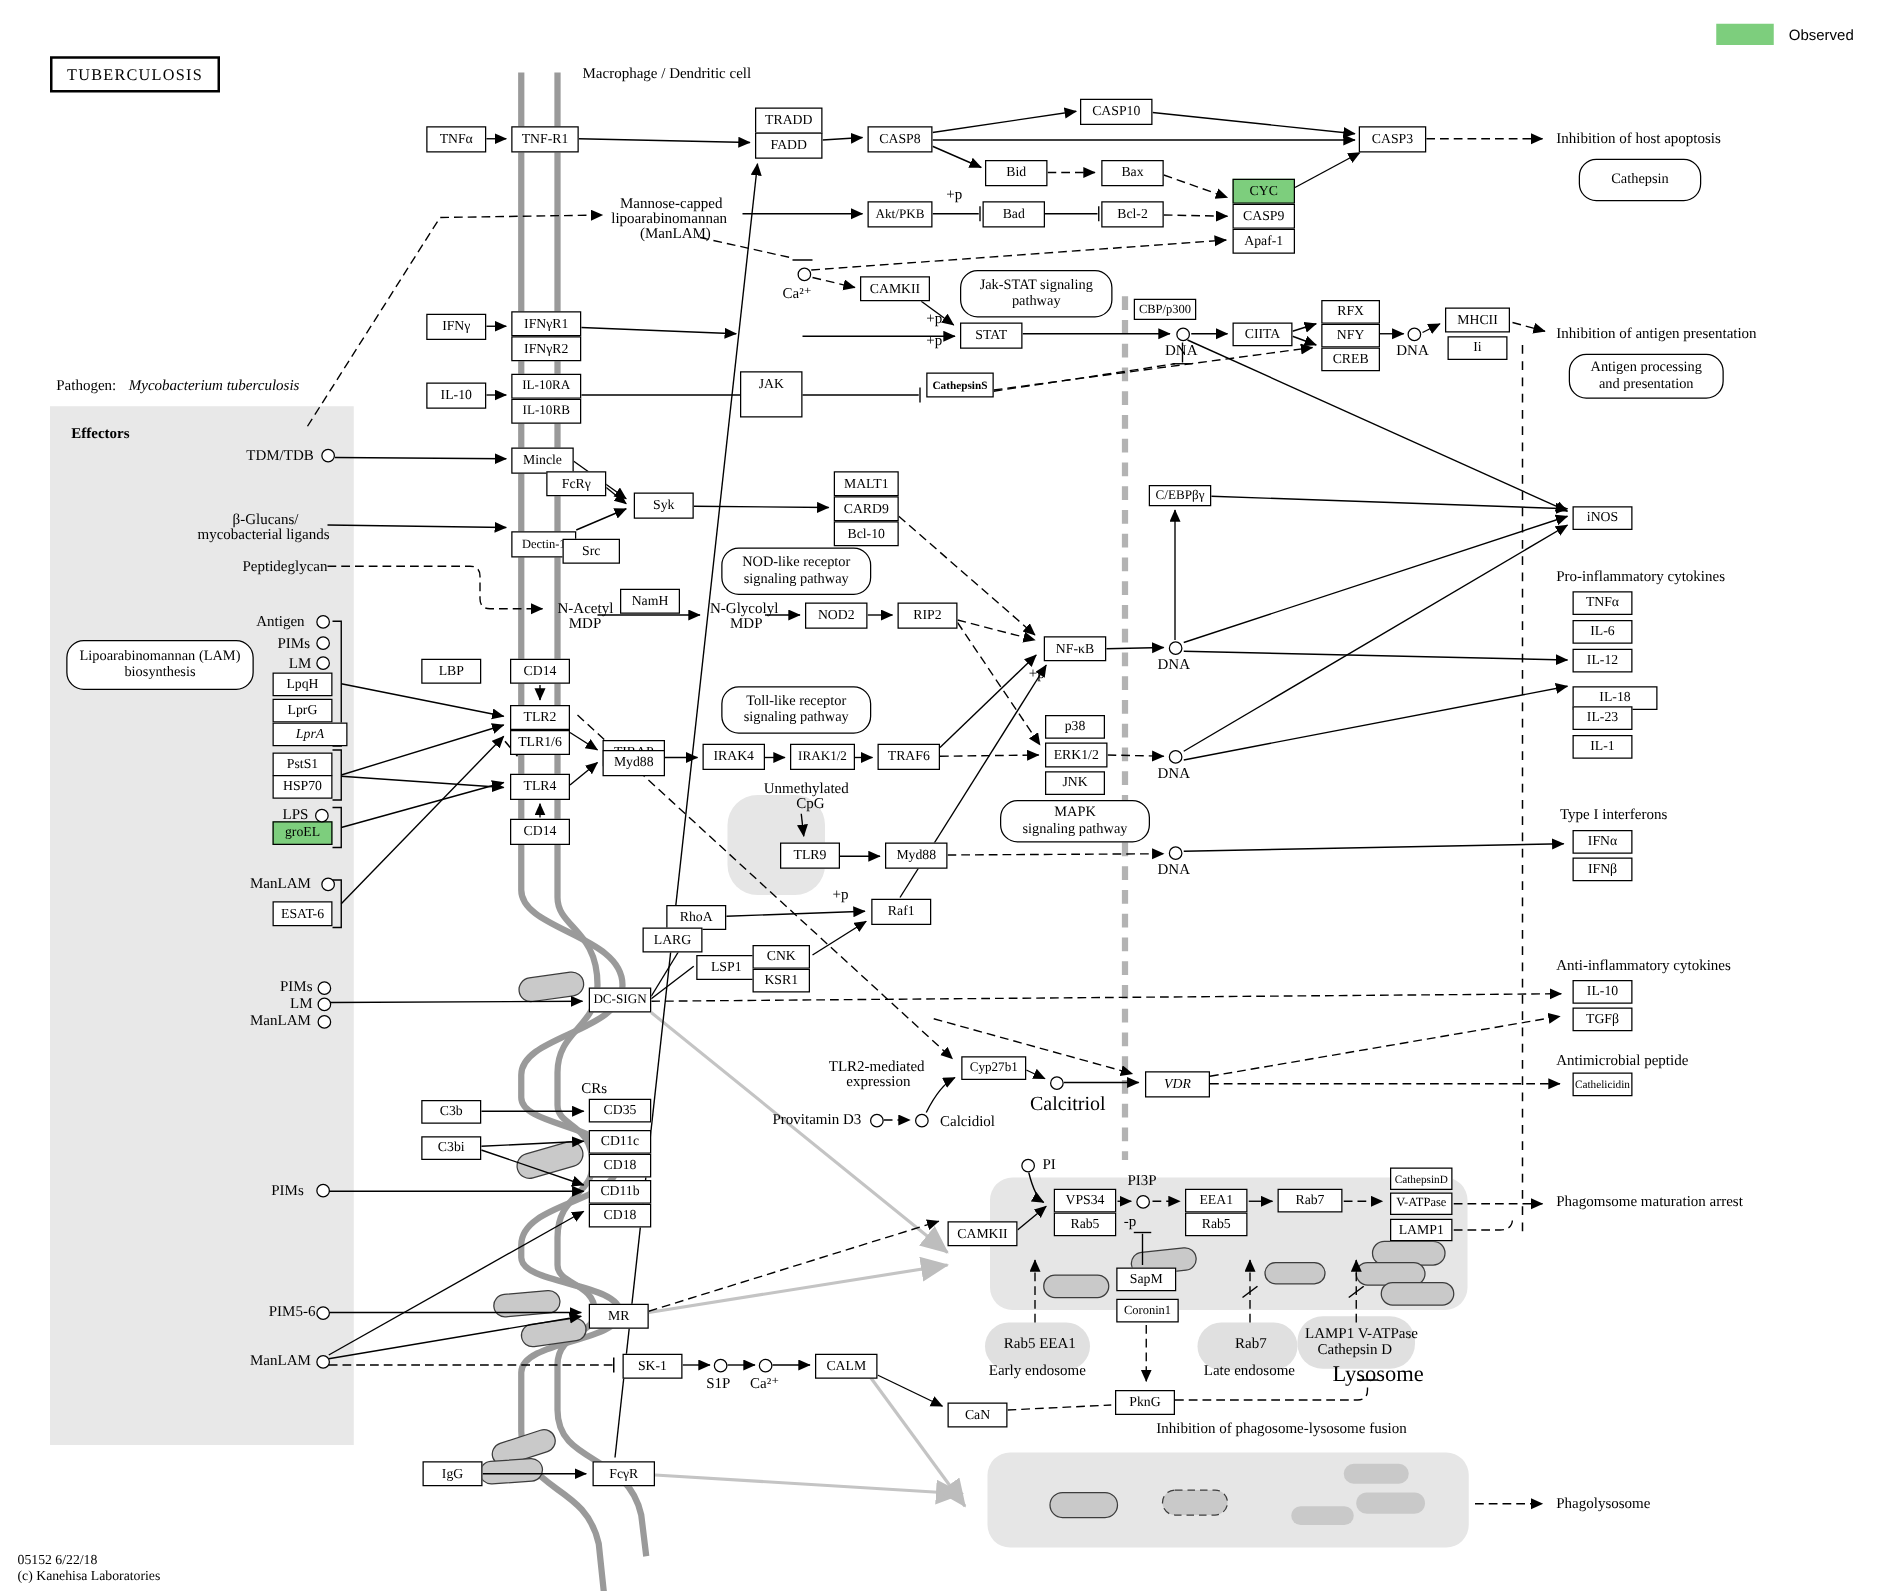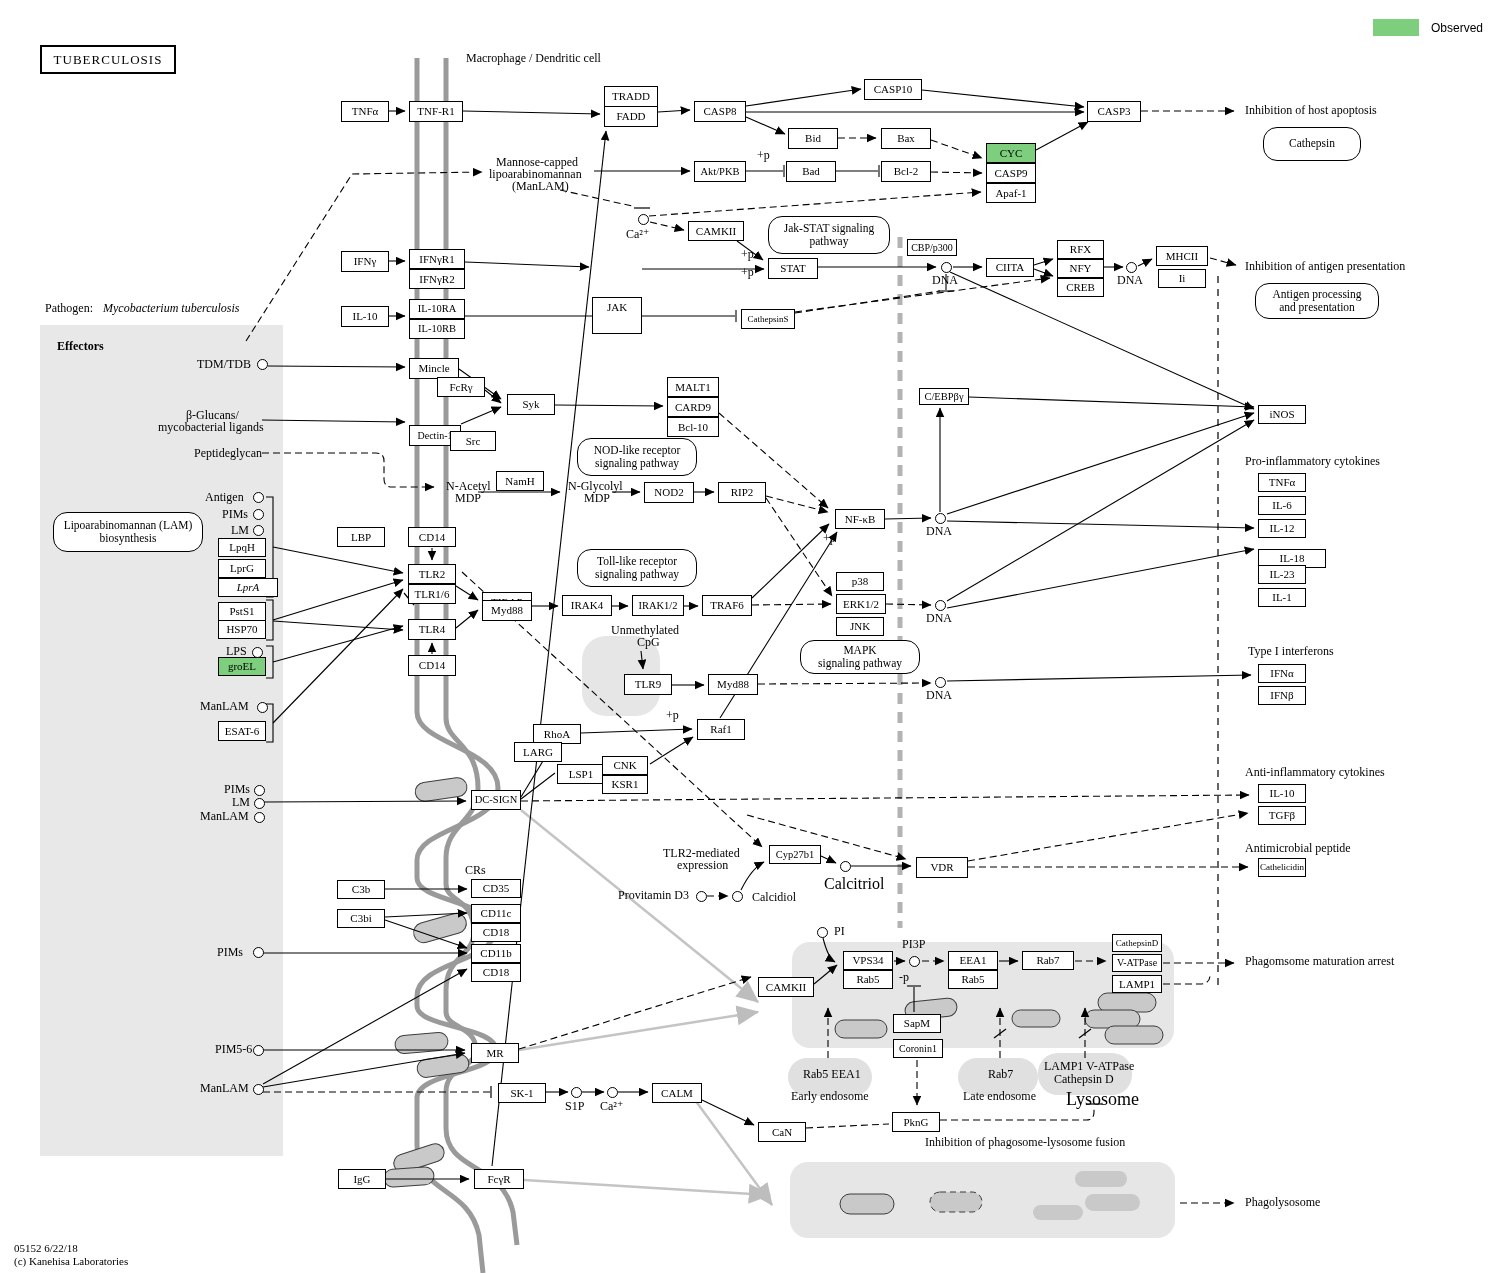--- a/index.html
+++ b/index.html
@@ -265,21 +265,21 @@
       <div class="node" style="left: 986px; top: 163px; width: 50px; height: 20px; font-size: 11px; line-height: 18px;">CASP9</div>
       <div class="node" style="left: 986px; top: 183px; width: 50px; height: 20px; font-size: 11px; line-height: 18px;">Apaf-1</div>
       <div class="node" style="left: 341px; top: 251px; width: 48px; height: 21px; font-size: 11px; line-height: 19px;">IFNγ</div>
       <div class="node" style="left: 409px; top: 249px; width: 56px; height: 20px; font-size: 11px; line-height: 18px;">IFNγR1</div>
       <div class="node" style="left: 409px; top: 269px; width: 56px; height: 20px; font-size: 11px; line-height: 18px;">IFNγR2</div>
       <div class="node" style="left: 592px; top: 258px; width: 50px; height: 37px; font-size: 11px; line-height: 19px; margin-top: 39px;">JAK</div>
       <div class="node" style="left: 768px; top: 258px; width: 50px; height: 21px; font-size: 11px; line-height: 19px;">STAT</div>
       <div class="node" style="left: 341px; top: 306px; width: 48px; height: 21px; font-size: 11px; line-height: 19px;">IL-10</div>
       <div class="node" style="left: 409px; top: 299px; width: 56px; height: 20px; font-size: 10.5px; line-height: 18px;">IL-10RA</div>
       <div class="node" style="left: 409px; top: 319px; width: 56px; height: 20px; font-size: 10.5px; line-height: 18px;">IL-10RB</div>
-      <div class="node" style="left: 741px; top: 309px; width: 54px; height: 20px; font-size: 9px; line-height: 18px;">CathepsinS</div>
+      <div class="node" style="left: 741px; top: 298px; width: 54px; height: 20px; font-size: 9px; line-height: 18px; font-weight: bold;">CathepsinS</div>
       <div class="node" style="left: 688px; top: 221px; width: 56px; height: 20px; font-size: 11px; line-height: 18px;">CAMKII</div>
       <div class="node" style="left: 907px; top: 239px; width: 50px; height: 17px; font-size: 10px; line-height: 15px;">CBP/p300</div>
       <div class="node" style="left: 986px; top: 258px; width: 48px; height: 19px; font-size: 11px; line-height: 17px;">CIITA</div>
       <div class="node" style="left: 1057px; top: 240px; width: 47px; height: 19px; font-size: 11px; line-height: 17px;">RFX</div>
       <div class="node" style="left: 1057px; top: 259px; width: 47px; height: 19px; font-size: 11px; line-height: 17px;">NFY</div>
       <div class="node" style="left: 1057px; top: 278px; width: 47px; height: 19px; font-size: 11px; line-height: 17px;">CREB</div>
       <div class="node" style="left: 1156px; top: 246px; width: 52px; height: 20px; font-size: 11px; line-height: 18px;">MHCII</div>
       <div class="node" style="left: 1158px; top: 269px; width: 48px; height: 19px; font-size: 11px; line-height: 17px;">Ii</div>
       <div class="node" style="left: 409px; top: 358px; width: 50px; height: 21px; font-size: 11px; line-height: 19px;">Mincle</div>
       <div class="node" style="left: 437px; top: 377px; width: 48px; height: 20px; font-size: 11px; line-height: 18px;">FcRγ</div>
@@ -310,21 +310,21 @@
       <div class="node" style="left: 624px; top: 674px; width: 48px; height: 21px; font-size: 11px; line-height: 19px;">TLR9</div>
       <div class="node" style="left: 708px; top: 674px; width: 50px; height: 21px; font-size: 11px; line-height: 19px;">Myd88</div>
       <div class="node" style="left: 533px; top: 724px; width: 48px; height: 20px; font-size: 11px; line-height: 18px;">RhoA</div>
       <div class="node" style="left: 514px; top: 742px; width: 48px; height: 20px; font-size: 11px; line-height: 18px;">LARG</div>
       <div class="node" style="left: 557px; top: 764px; width: 48px; height: 20px; font-size: 11px; line-height: 18px;">LSP1</div>
       <div class="node" style="left: 602px; top: 756px; width: 46px; height: 19px; font-size: 11px; line-height: 17px;">CNK</div>
       <div class="node" style="left: 602px; top: 775px; width: 46px; height: 19px; font-size: 11px; line-height: 17px;">KSR1</div>
       <div class="node" style="left: 697px; top: 719px; width: 48px; height: 21px; font-size: 11px; line-height: 19px;">Raf1</div>
       <div class="node" style="left: 471px; top: 790px; width: 50px; height: 20px; font-size: 10.5px; line-height: 18px;">DC-SIGN</div>
       <div class="node" style="left: 769px; top: 845px; width: 52px; height: 19px; font-size: 10.5px; line-height: 17px;">Cyp27b1</div>
-      <div class="node" style="left: 916px; top: 857px; width: 52px; height: 21px; font-size: 11px; line-height: 19px;">VDR</div>
+      <div class="node" style="left: 916px; top: 857px; width: 52px; height: 21px; font-size: 11px; line-height: 19px; font-style: italic;">VDR</div>
       <div class="node" style="left: 218px; top: 538px; width: 48px; height: 19px; font-size: 11px; line-height: 17px;">LpqH</div>
       <div class="node" style="left: 218px; top: 559px; width: 48px; height: 19px; font-size: 11px; line-height: 17px;">LprG</div>
       <div class="node" style="left: 218px; top: 578px; width: 60px; height: 19px; font-size: 11px; line-height: 17px; font-style: italic;">LprA</div>
       <div class="node" style="left: 218px; top: 602px; width: 48px; height: 19px; font-size: 11px; line-height: 17px;">PstS1</div>
       <div class="node" style="left: 218px; top: 620px; width: 48px; height: 19px; font-size: 11px; line-height: 17px;">HSP70</div>
       <div class="node green" style="left: 218px; top: 657px; width: 48px; height: 19px; font-size: 11px; line-height: 17px;">groEL</div>
       <div class="node" style="left: 218px; top: 721px; width: 48px; height: 20px; font-size: 11px; line-height: 18px;">ESAT-6</div>
       <div class="node" style="left: 337px; top: 880px; width: 48px; height: 19px; font-size: 11px; line-height: 17px;">C3b</div>
       <div class="node" style="left: 337px; top: 909px; width: 48px; height: 19px; font-size: 11px; line-height: 17px;">C3bi</div>
       <div class="node" style="left: 471px; top: 879px; width: 50px; height: 19px; font-size: 11px; line-height: 17px;">CD35</div>

